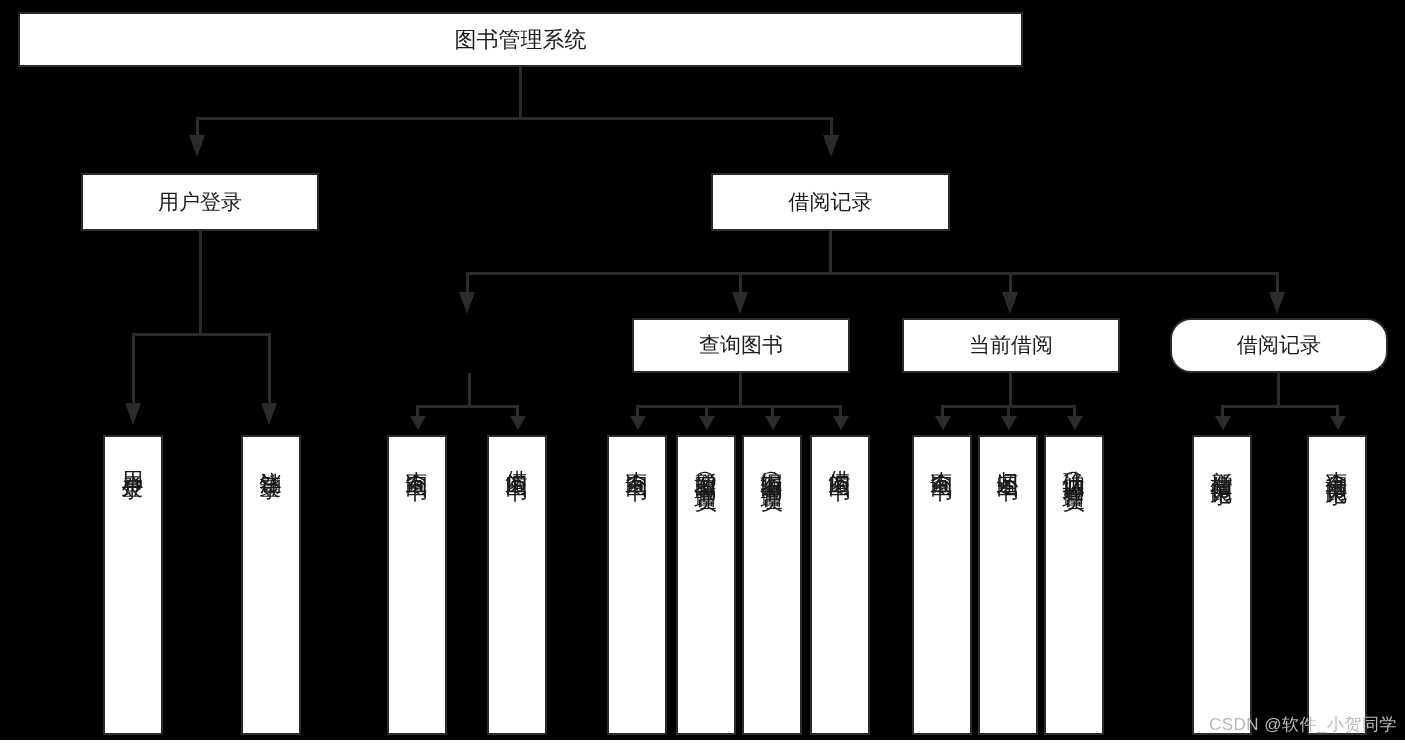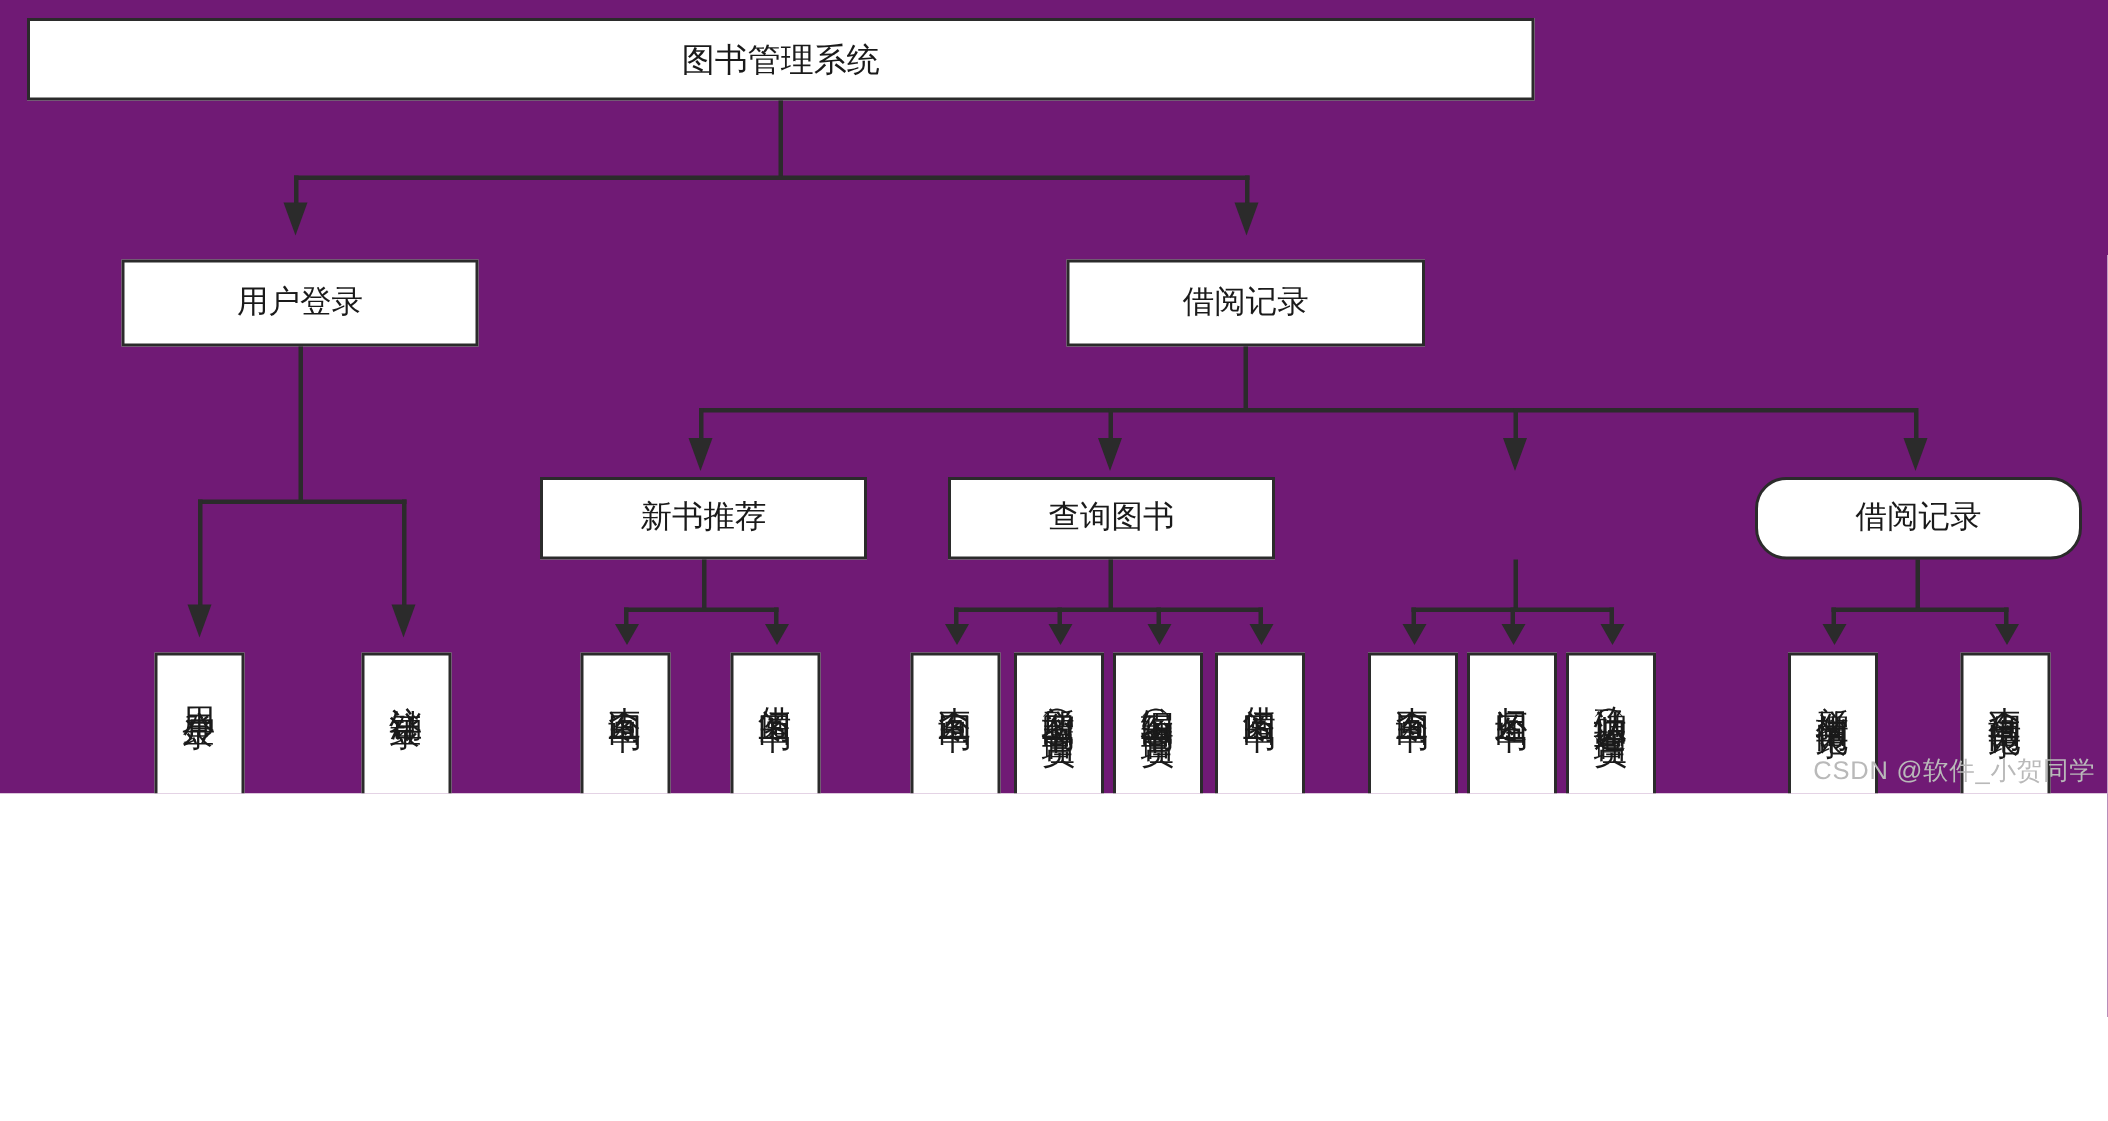--- a/index.html
+++ b/index.html
@@ -6,22 +6,22 @@
     margin: 0;
     padding: 0;
     background: #ffffff;
   }
   body {
     font-family: "Liberation Sans", "DejaVu Sans", sans-serif;
   }
   #canvas {
     position: relative;
     width: 1405px;
-    height: 529px;
-    background: #701a75;
+    height: 740px;
+    background: #000000;
     overflow: hidden;
     text-decoration: underline;
   }
   
   .node {
     position: absolute;
     box-sizing: border-box;
     border: 2px solid #2b2b2b;
     background: #ffffff;
     display: flex;
@@ -122,25 +122,25 @@
   <div class="ln h" style="left:466px; top:272px; width:812px; height:3px;"></div>
   <div class="ln v" style="left:466px; top:272px; width:3px; height:22px;"></div>
   <div class="ln v" style="left:739px; top:272px; width:3px; height:22px;"></div>
   <div class="ln v" style="left:1009px; top:272px; width:3px; height:22px;"></div>
   <div class="ln v" style="left:1276px; top:272px; width:3px; height:22px;"></div>
   <div class="arrow" style="left:459px; top:292px;"></div>
   <div class="arrow" style="left:732px; top:292px;"></div>
   <div class="arrow" style="left:1002px; top:292px;"></div>
   <div class="arrow" style="left:1269px; top:292px;"></div>
 
-  <div class="node h" style="left:360px; top:318px; width:218px; height:55px;">
-    <span class="label">新书推荐</span>
-  </div>
   <div class="node h" style="left:632px; top:318px; width:218px; height:55px;">
     <span class="label">查询图书</span>
+  </div>
+  <div class="node h" style="left:902px; top:318px; width:218px; height:55px;">
+    <span class="label">当前借阅</span>
   </div>
   <div class="node h" style="left:1170px; top:318px; width:218px; height:55px;border-radius:21px;">
     <span class="label">借阅记录</span>
   </div>
 
   <div class="ln v" style="left:468px; top:373px; width:3px; height:34px;"></div>
   <div class="ln h" style="left:416px; top:405px; width:103px; height:3px;"></div>
   <div class="ln v" style="left:416px; top:405px; width:3px; height:12px;"></div>
   <div class="ln v" style="left:516px; top:405px; width:3px; height:12px;"></div>
   <div class="arrow short" style="left:410px; top:416px;"></div>

